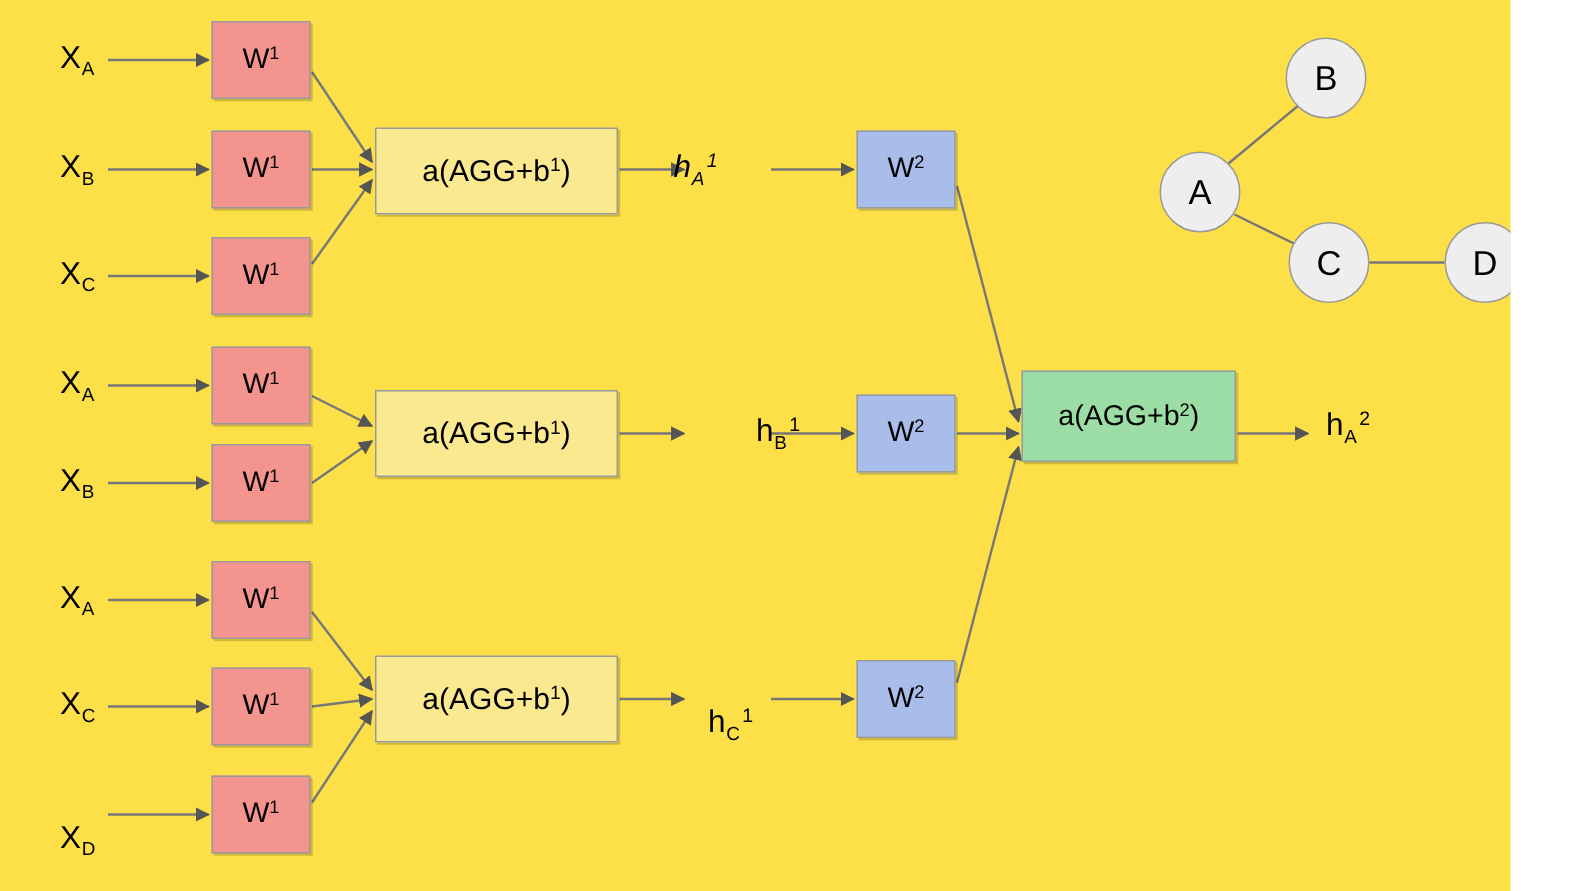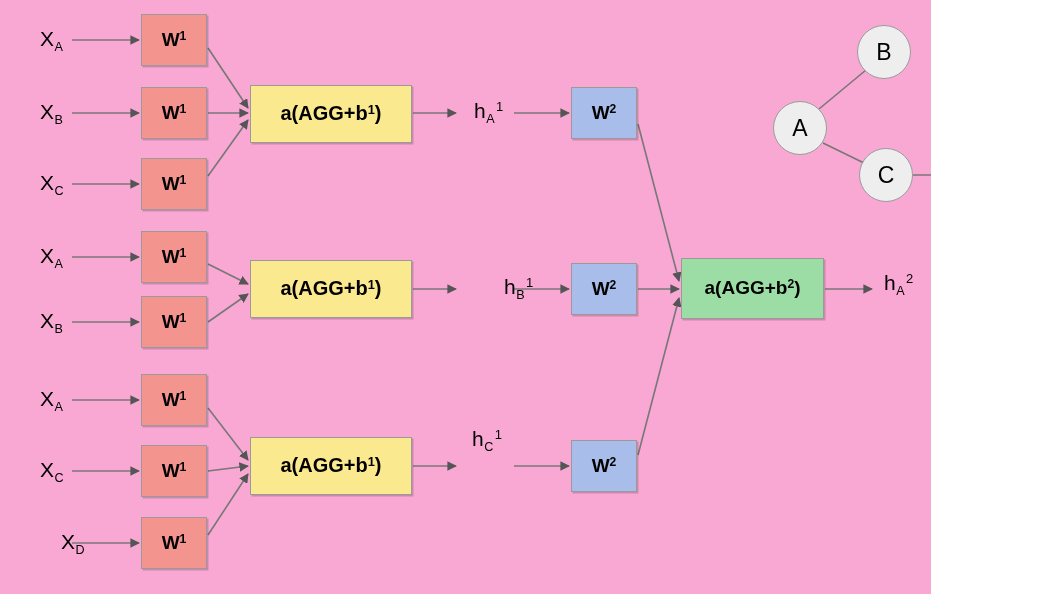--- a/index.html
+++ b/index.html
@@ -5,44 +5,43 @@
   html, body {
     margin: 0;
     padding: 0;
     background: #ffffff;
   }
   body {
     font-family: "Liberation Sans", sans-serif;
   }
   #canvas {
     position: relative;
-    width: 931px;
+    width: 1007px;
     height: 594px;
-    background: #f9a8d4;
+    background: #fde047;
     overflow: hidden;
   }
   #edges {
     position: absolute;
     left: 0;
     top: 0;
     width: 1053px;
     height: 594px;
     pointer-events: none;
   }
   .node-box {
     position: absolute;
     box-sizing: border-box;
     border: 1px solid #999999;
     display: flex;
     align-items: center;
     justify-content: center;
     color: #000000;
     white-space: nowrap;
     box-shadow: 1.5px 1.5px 0 rgba(0,0,0,0.18);
-    font-weight: bold;
   }
   .w1-box {
     width: 66px;
     height: 52px;
     background: #f4948f;
     border-color: #9a9a9a;
     font-size: 19px;
   }
   .w2-box {
     width: 66px;
@@ -173,21 +172,21 @@
     <span class="box-txt"><span>W</span><sup>1</sup></span>
   </div>
   <div class="node-box w1-box" style="left:141px; top:158px;">
     <span class="box-txt"><span>W</span><sup>1</sup></span>
   </div>
 
   <div class="node-box agg1-box" style="left:250px; top:85px;">
     <span class="box-txt"><span>a(AGG+b</span><sup>1</sup><span>)</span></span>
   </div>
 
-  <div class="plain-label" style="left:474px; top:100px;">
+  <div class="plain-label" style="left:449px; top:100px;font-style:italic;">
     <span>h</span><sub>A</sub><sup>1</sup>
   </div>
 
   <div class="node-box w2-box" style="left:571px; top:87px;">
     <span class="box-txt"><span>W</span><sup>2</sup></span>
   </div>
 
   <div class="plain-label" style="left:40px; top:245px;">
     <span>X</span><sub>A</sub>
   </div>
@@ -213,47 +212,47 @@
   <div class="node-box w2-box" style="left:571px; top:263px;">
     <span class="box-txt"><span>W</span><sup>2</sup></span>
   </div>
 
   <div class="plain-label" style="left:40px; top:388px;">
     <span>X</span><sub>A</sub>
   </div>
   <div class="plain-label" style="left:40px; top:459px;">
     <span>X</span><sub>C</sub>
   </div>
-  <div class="plain-label" style="left:40px; top:531px;margin-left:21px;">
+  <div class="plain-label" style="left:40px; top:548px;">
     <span>X</span><sub>D</sub>
   </div>
 
   <div class="node-box w1-box" style="left:141px; top:374px;">
     <span class="box-txt"><span>W</span><sup>1</sup></span>
   </div>
   <div class="node-box w1-box" style="left:141px; top:445px;">
     <span class="box-txt"><span>W</span><sup>1</sup></span>
   </div>
   <div class="node-box w1-box" style="left:141px; top:517px;">
     <span class="box-txt"><span>W</span><sup>1</sup></span>
   </div>
 
   <div class="node-box agg1-box" style="left:250px; top:437px;">
     <span class="box-txt"><span>a(AGG+b</span><sup>1</sup><span>)</span></span>
   </div>
 
-  <div class="plain-label" style="left:472px; top:428px;">
+  <div class="plain-label" style="left:472px; top:470px;">
     <span>h</span><sub>C</sub><sup>1</sup>
   </div>
 
   <div class="node-box w2-box" style="left:571px; top:440px;">
     <span class="box-txt"><span>W</span><sup>2</sup></span>
   </div>
 
-  <div class="node-box agg2-box" style="left:681px; top:258px;">
+  <div class="node-box agg2-box" style="left:681px; top:247px;">
     <span class="box-txt"><span>a(AGG+b</span><sup>2</sup><span>)</span></span>
   </div>
 
   <div class="plain-label" style="left:884px; top:272px;">
     <span>h</span><sub>A</sub><sup>2</sup>
   </div>
 
   <div class="graph-node" style="left:773px; top:101px;">
     <span>A</span>
   </div>

